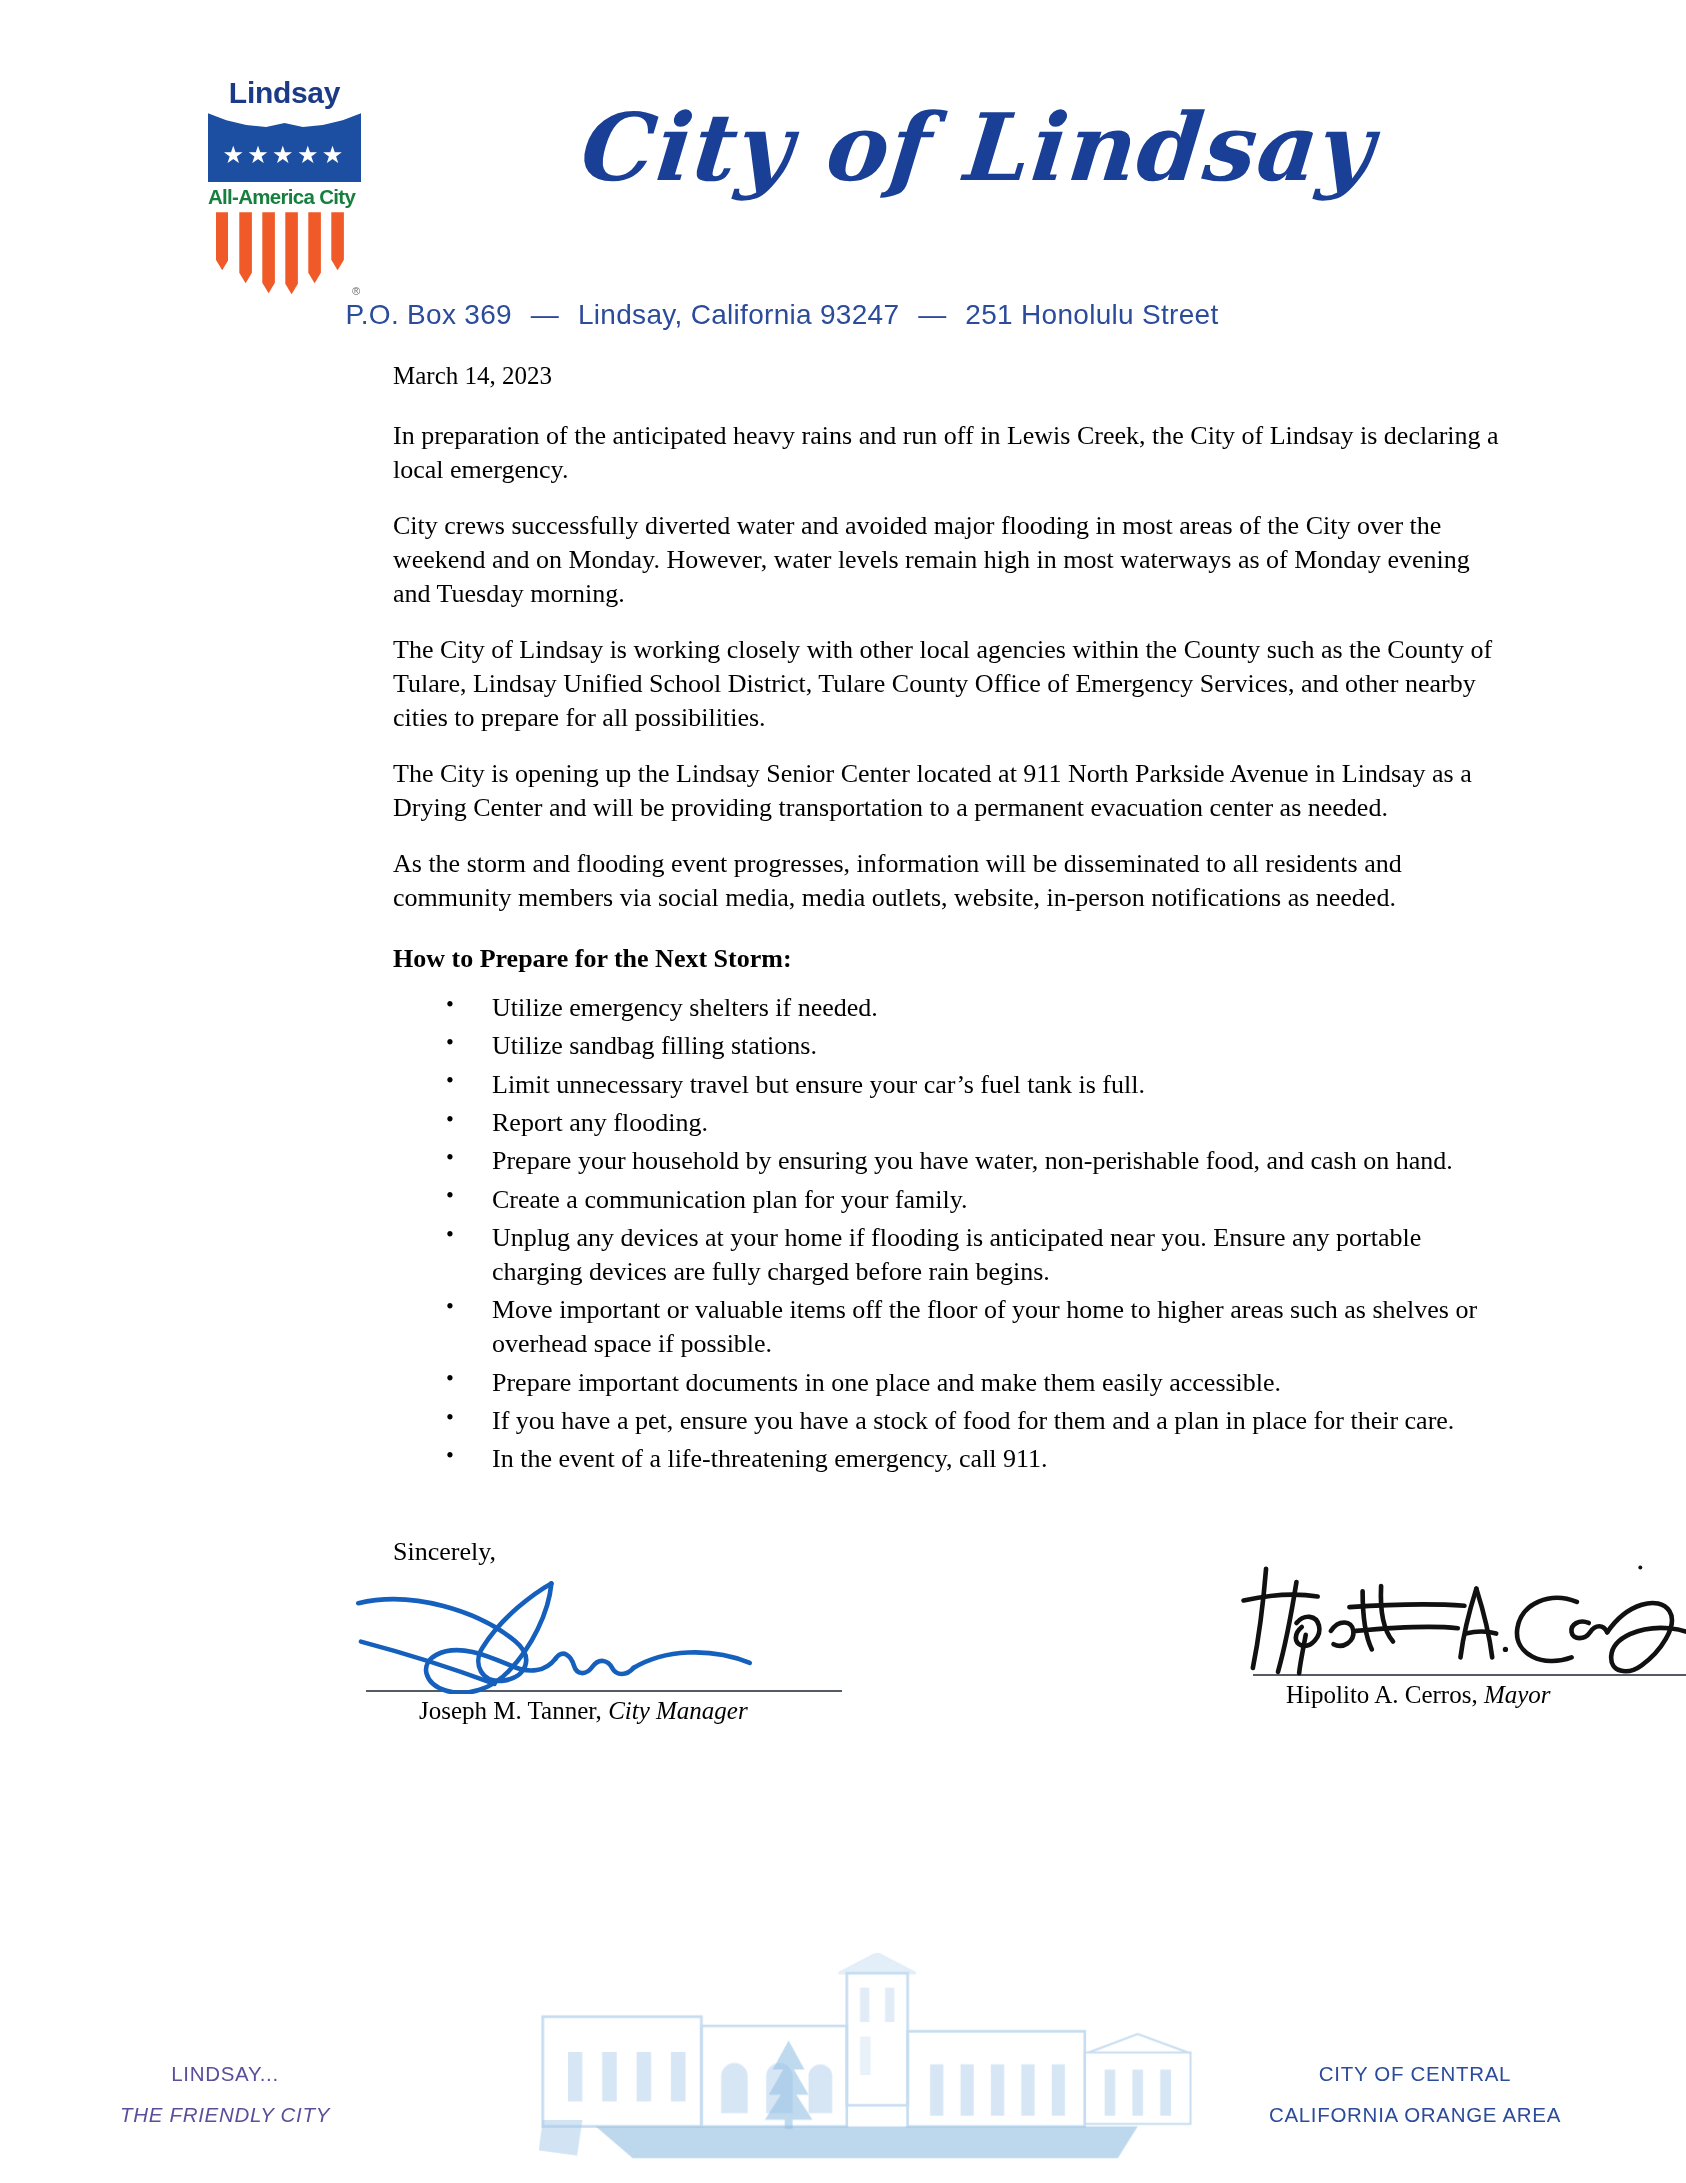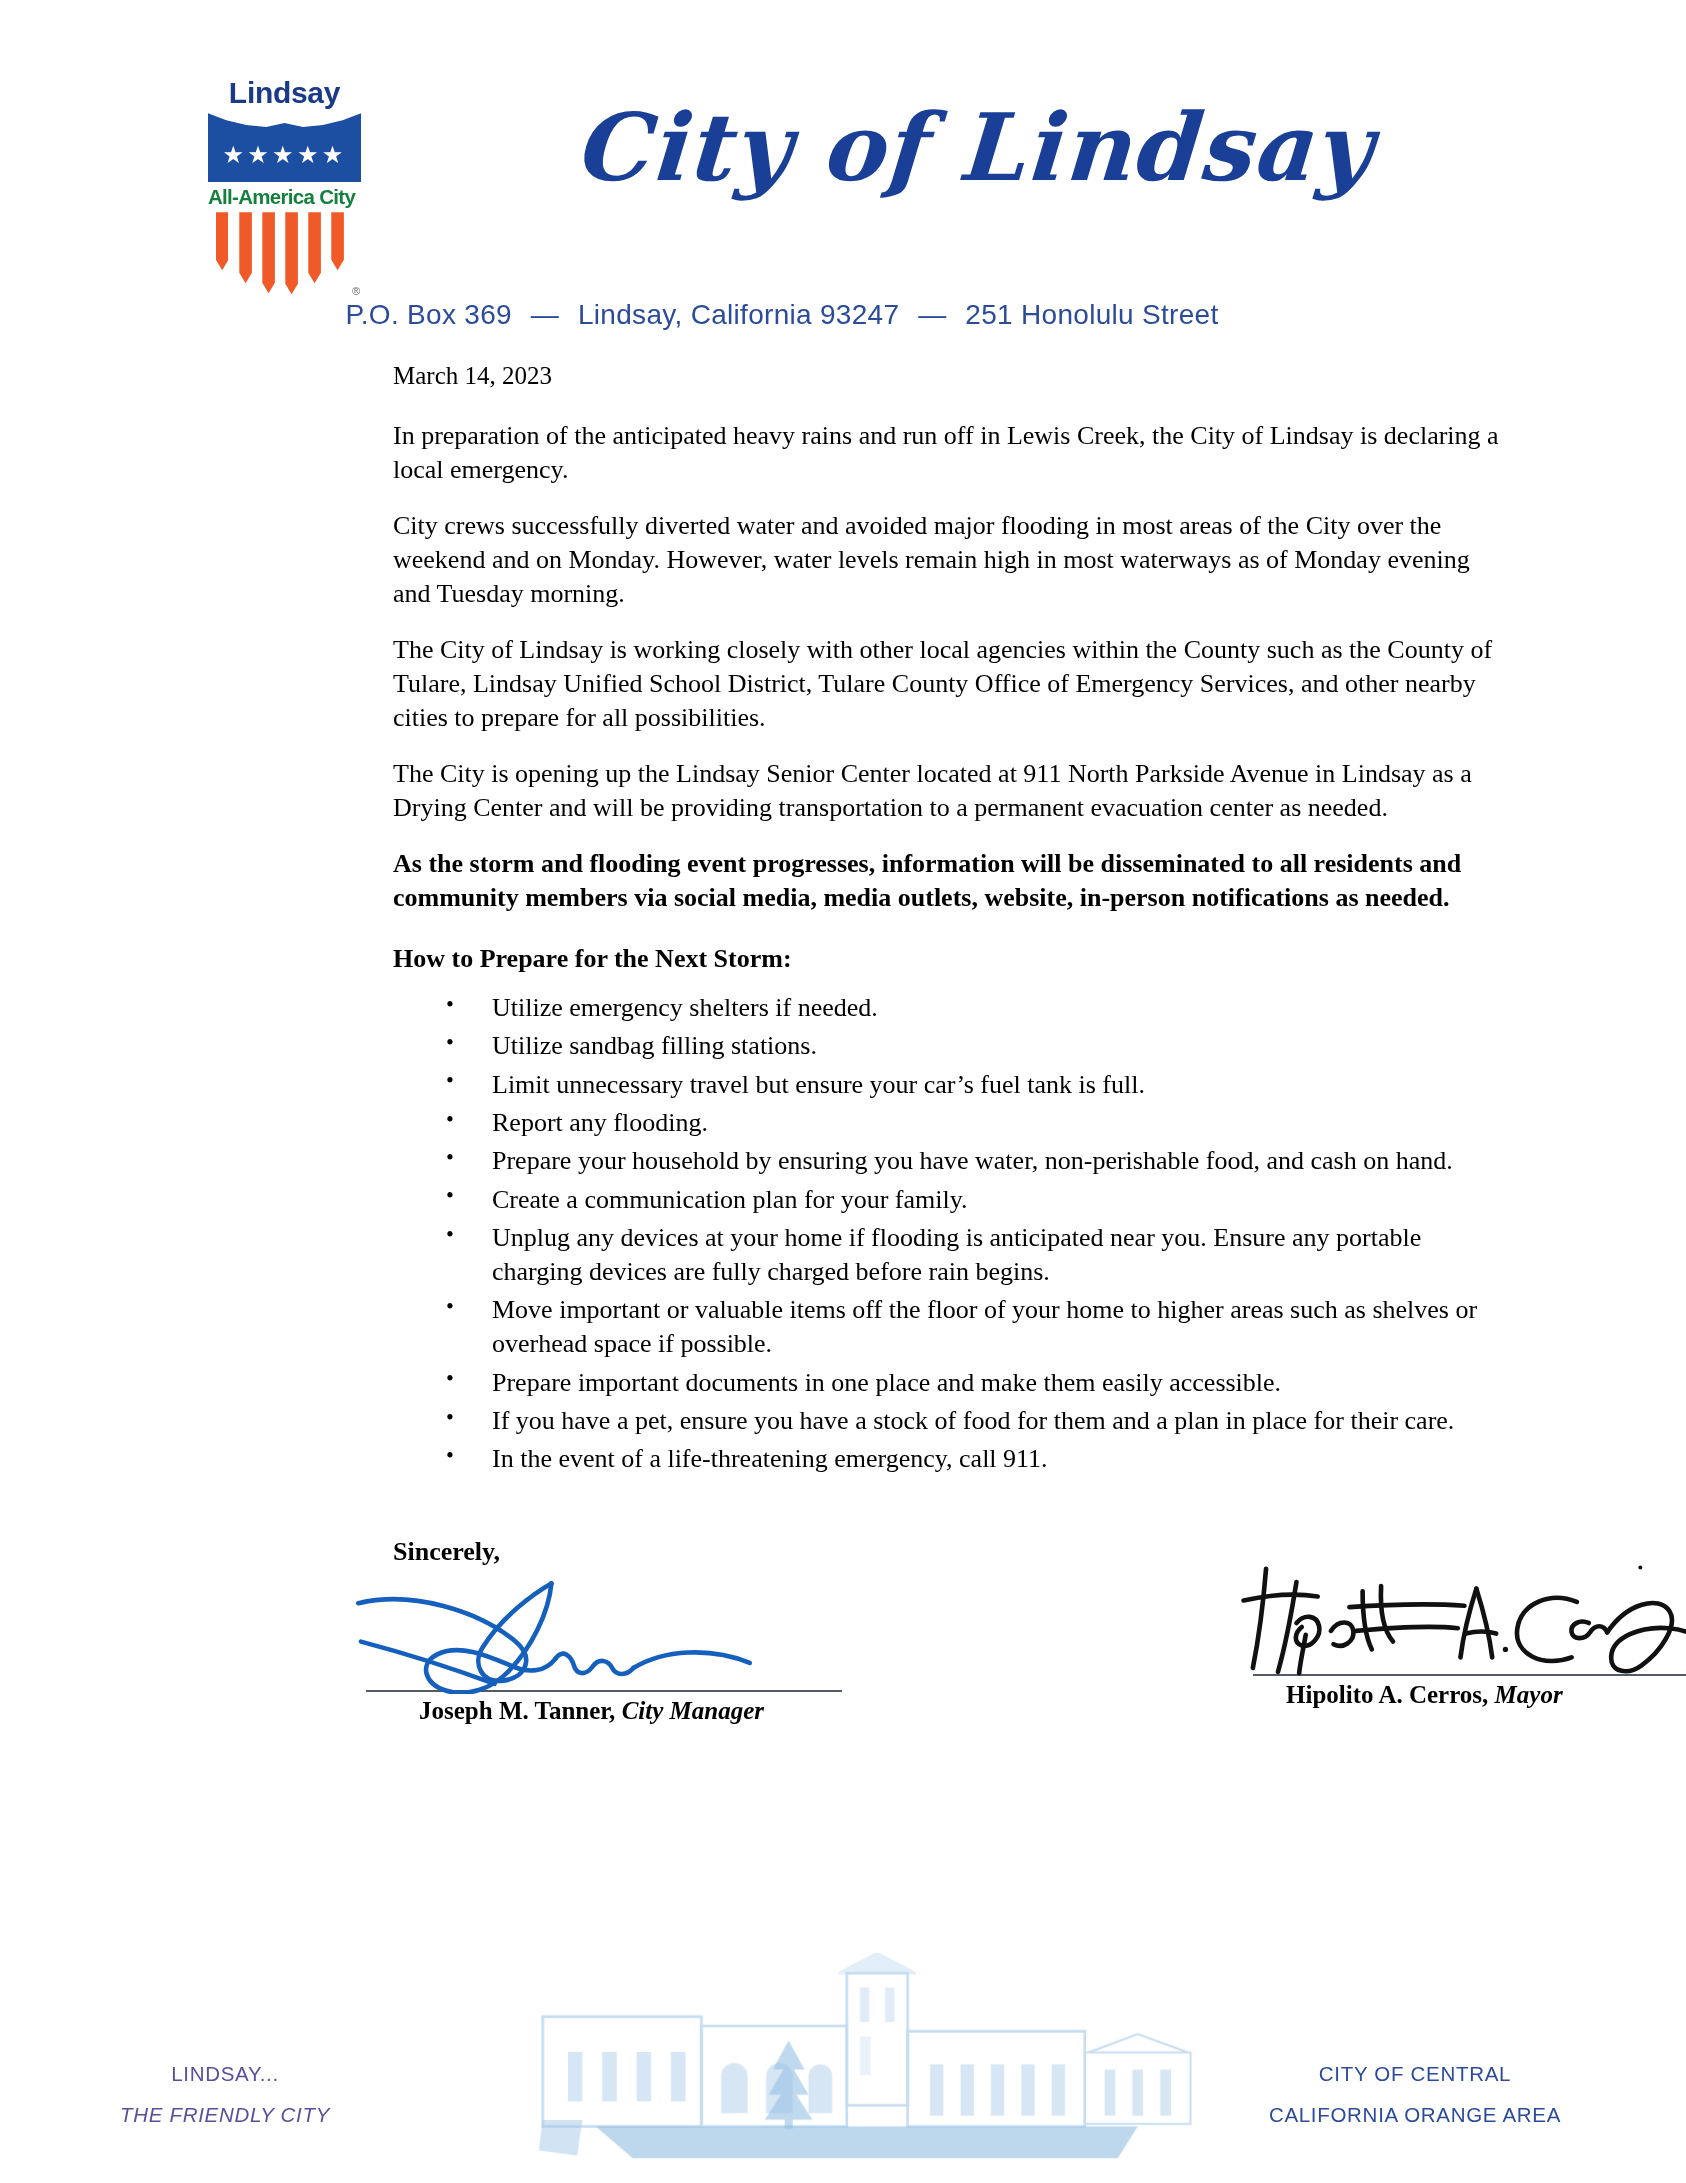--- a/index.html
+++ b/index.html
@@ -164,21 +164,21 @@
     text-align: center;
     margin: 0 0 29px 0;
     padding-right: 198px;
   }
   p.para {
     font-size: 26px;
     line-height: 1.30;
     margin: 0 0 22.5px 0;
     padding-right: 0;
   }
-  p.para:last-of-type { margin-bottom: 0; font-weight: bold; }
+  p.para:last-of-type { margin-bottom: 0; }
 
   .subhead {
     font-size: 26px;
     font-weight: bold;
     margin: 29px 0 17px 0;
   }
 
   ul.tips {
     list-style: none;
     margin: 0;
@@ -197,21 +197,20 @@
     left: 53px;
     top: -1.3px;
     font-size: 22.5px;
   }
 
   
   .sig-area {
     position: relative;
     margin-top: 61px;
     height: 218px;
-    font-weight: bold;
   }
   .sincerely {
     position: absolute;
     left: 0;
     top: 0;
     font-size: 26px;
   }
   .sig-block { position: absolute; }
   .sig-left  { left: -40px;  top: 41px; width: 529px; }
   .sig-right { left: 840px; top: 25px; width: 529px; }

